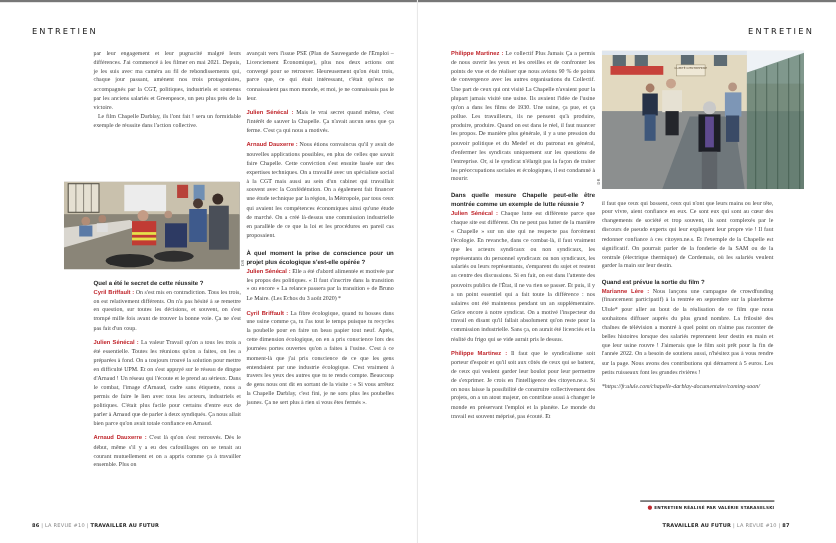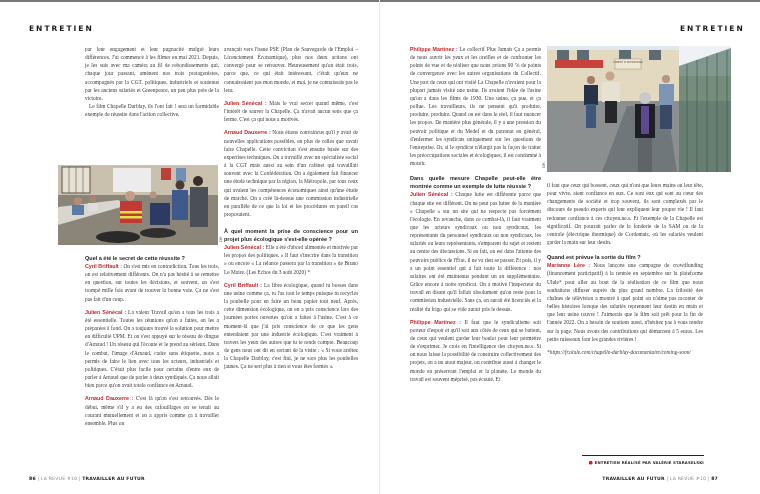--- a/index.html
+++ b/index.html
@@ -1,20 +1,20 @@
 <!DOCTYPE html>
 <html><head>
 <meta charset="utf-8">
 <style>
   * { box-sizing: border-box; margin: 0; padding: 0; }
   html, body { width: 760px; height: 494px; overflow: hidden; background: #fff; }
   body { position: relative; font-family: "Liberation Serif", "DejaVu Serif", serif; color: #333; }
   .topbar { position: absolute; left: 0; top: 0; width: 760px; height: 2px; background: #777; }
   .spine { position: absolute; left: 379px; top: 0; width: 1px; height: 494px; background: #e8e8e8; }
-  .section-tag { position: absolute; top: 24px; font-family: "DejaVu Sans", sans-serif; font-weight: bold; font-size: 7.5px; letter-spacing: 2px; color: #1a1a1a; }
+  .section-tag { position: absolute; top: 24px; font-family: "DejaVu Sans", sans-serif; font-weight: normal; font-size: 7.5px; letter-spacing: 2px; color: #1a1a1a; }
   .col { position: absolute; font-size: 5.4px; line-height: 8.15px; text-align: justify; color: #3a3a3a; }
   .col p { margin-bottom: 5px; }
   .col p.tight { margin-bottom: 0; }
   .indent { text-indent: 4px; }
   .speaker { color: #c0272d; font-family: "Liberation Sans", "DejaVu Sans", sans-serif; font-weight: bold; font-size: 5.3px; }
   .question { font-family: "Liberation Sans", "DejaVu Sans", sans-serif; font-weight: bold; font-size: 5.5px; color: #1f1f1f; line-height: 8px; margin-top: 4px; }
   .photo { position: absolute; overflow: hidden; }
   .credit { position: absolute; font-family: "DejaVu Sans", sans-serif; font-size: 3.5px; color: #666; writing-mode: vertical-rl; transform: rotate(180deg); letter-spacing: .3px; }
   .footer { position: absolute; top: 476px; font-family: "DejaVu Sans", sans-serif; font-size: 4.6px; color: #888; letter-spacing: .2px; }
   .footer b { color: #222; }

